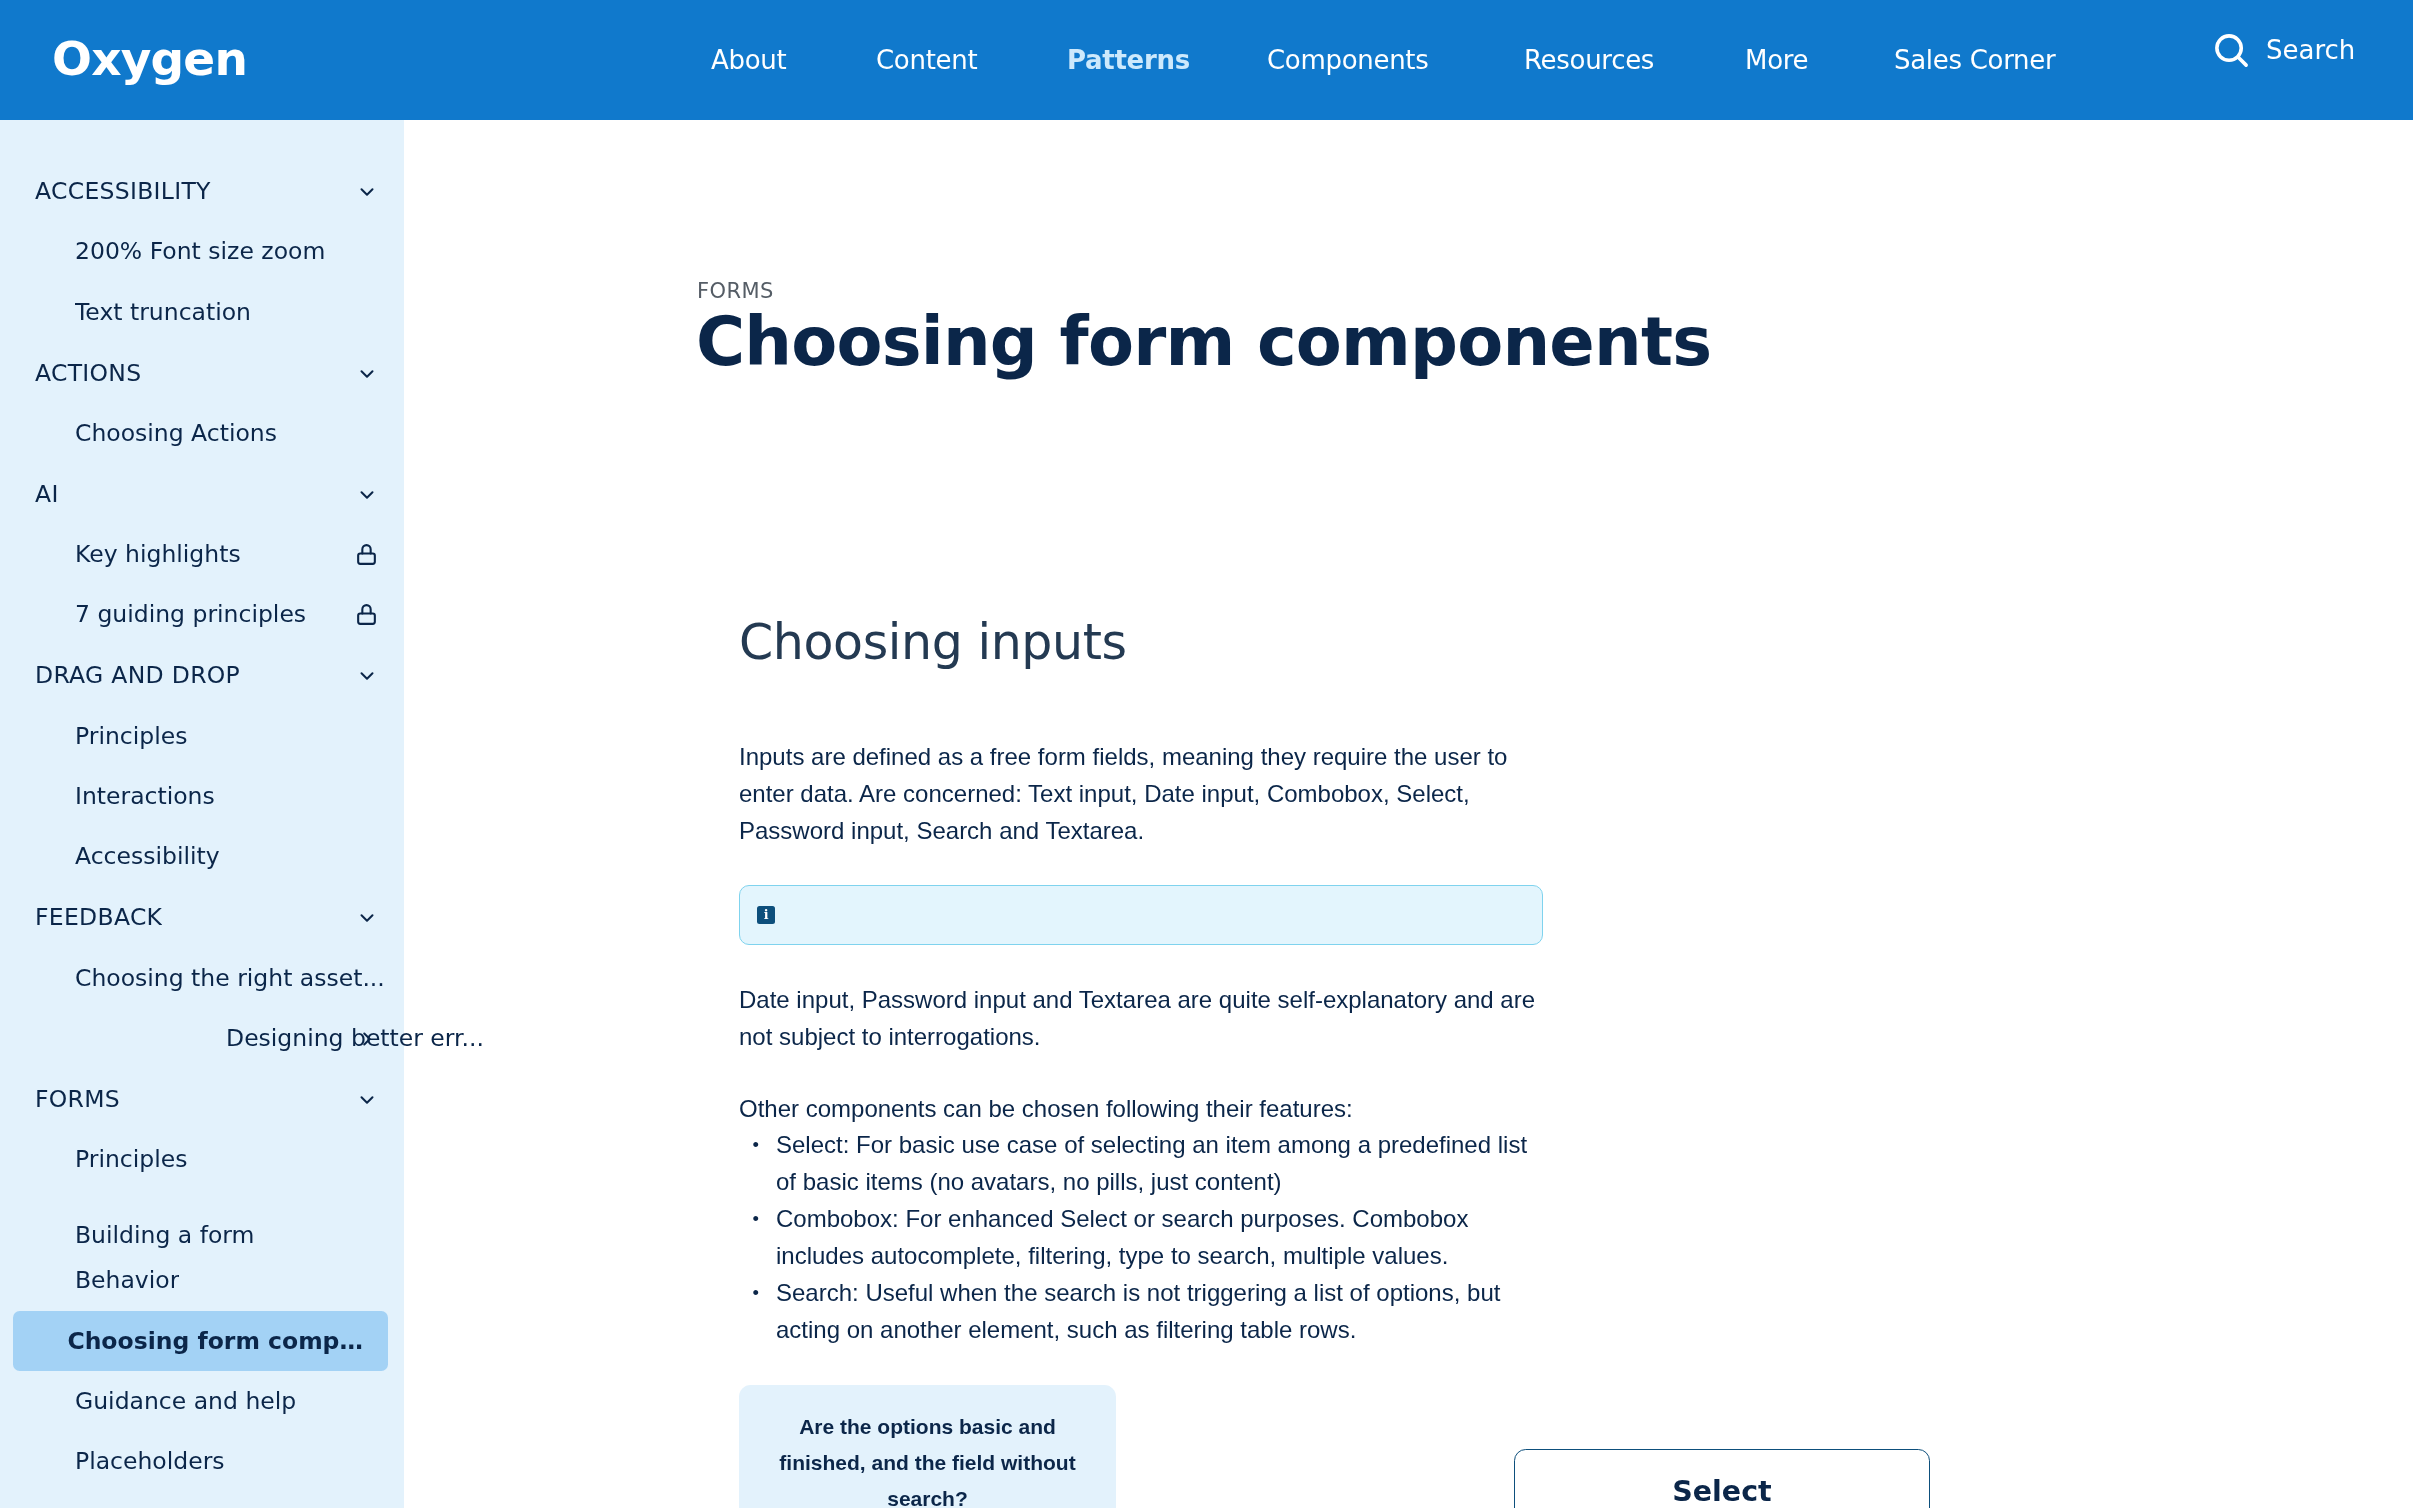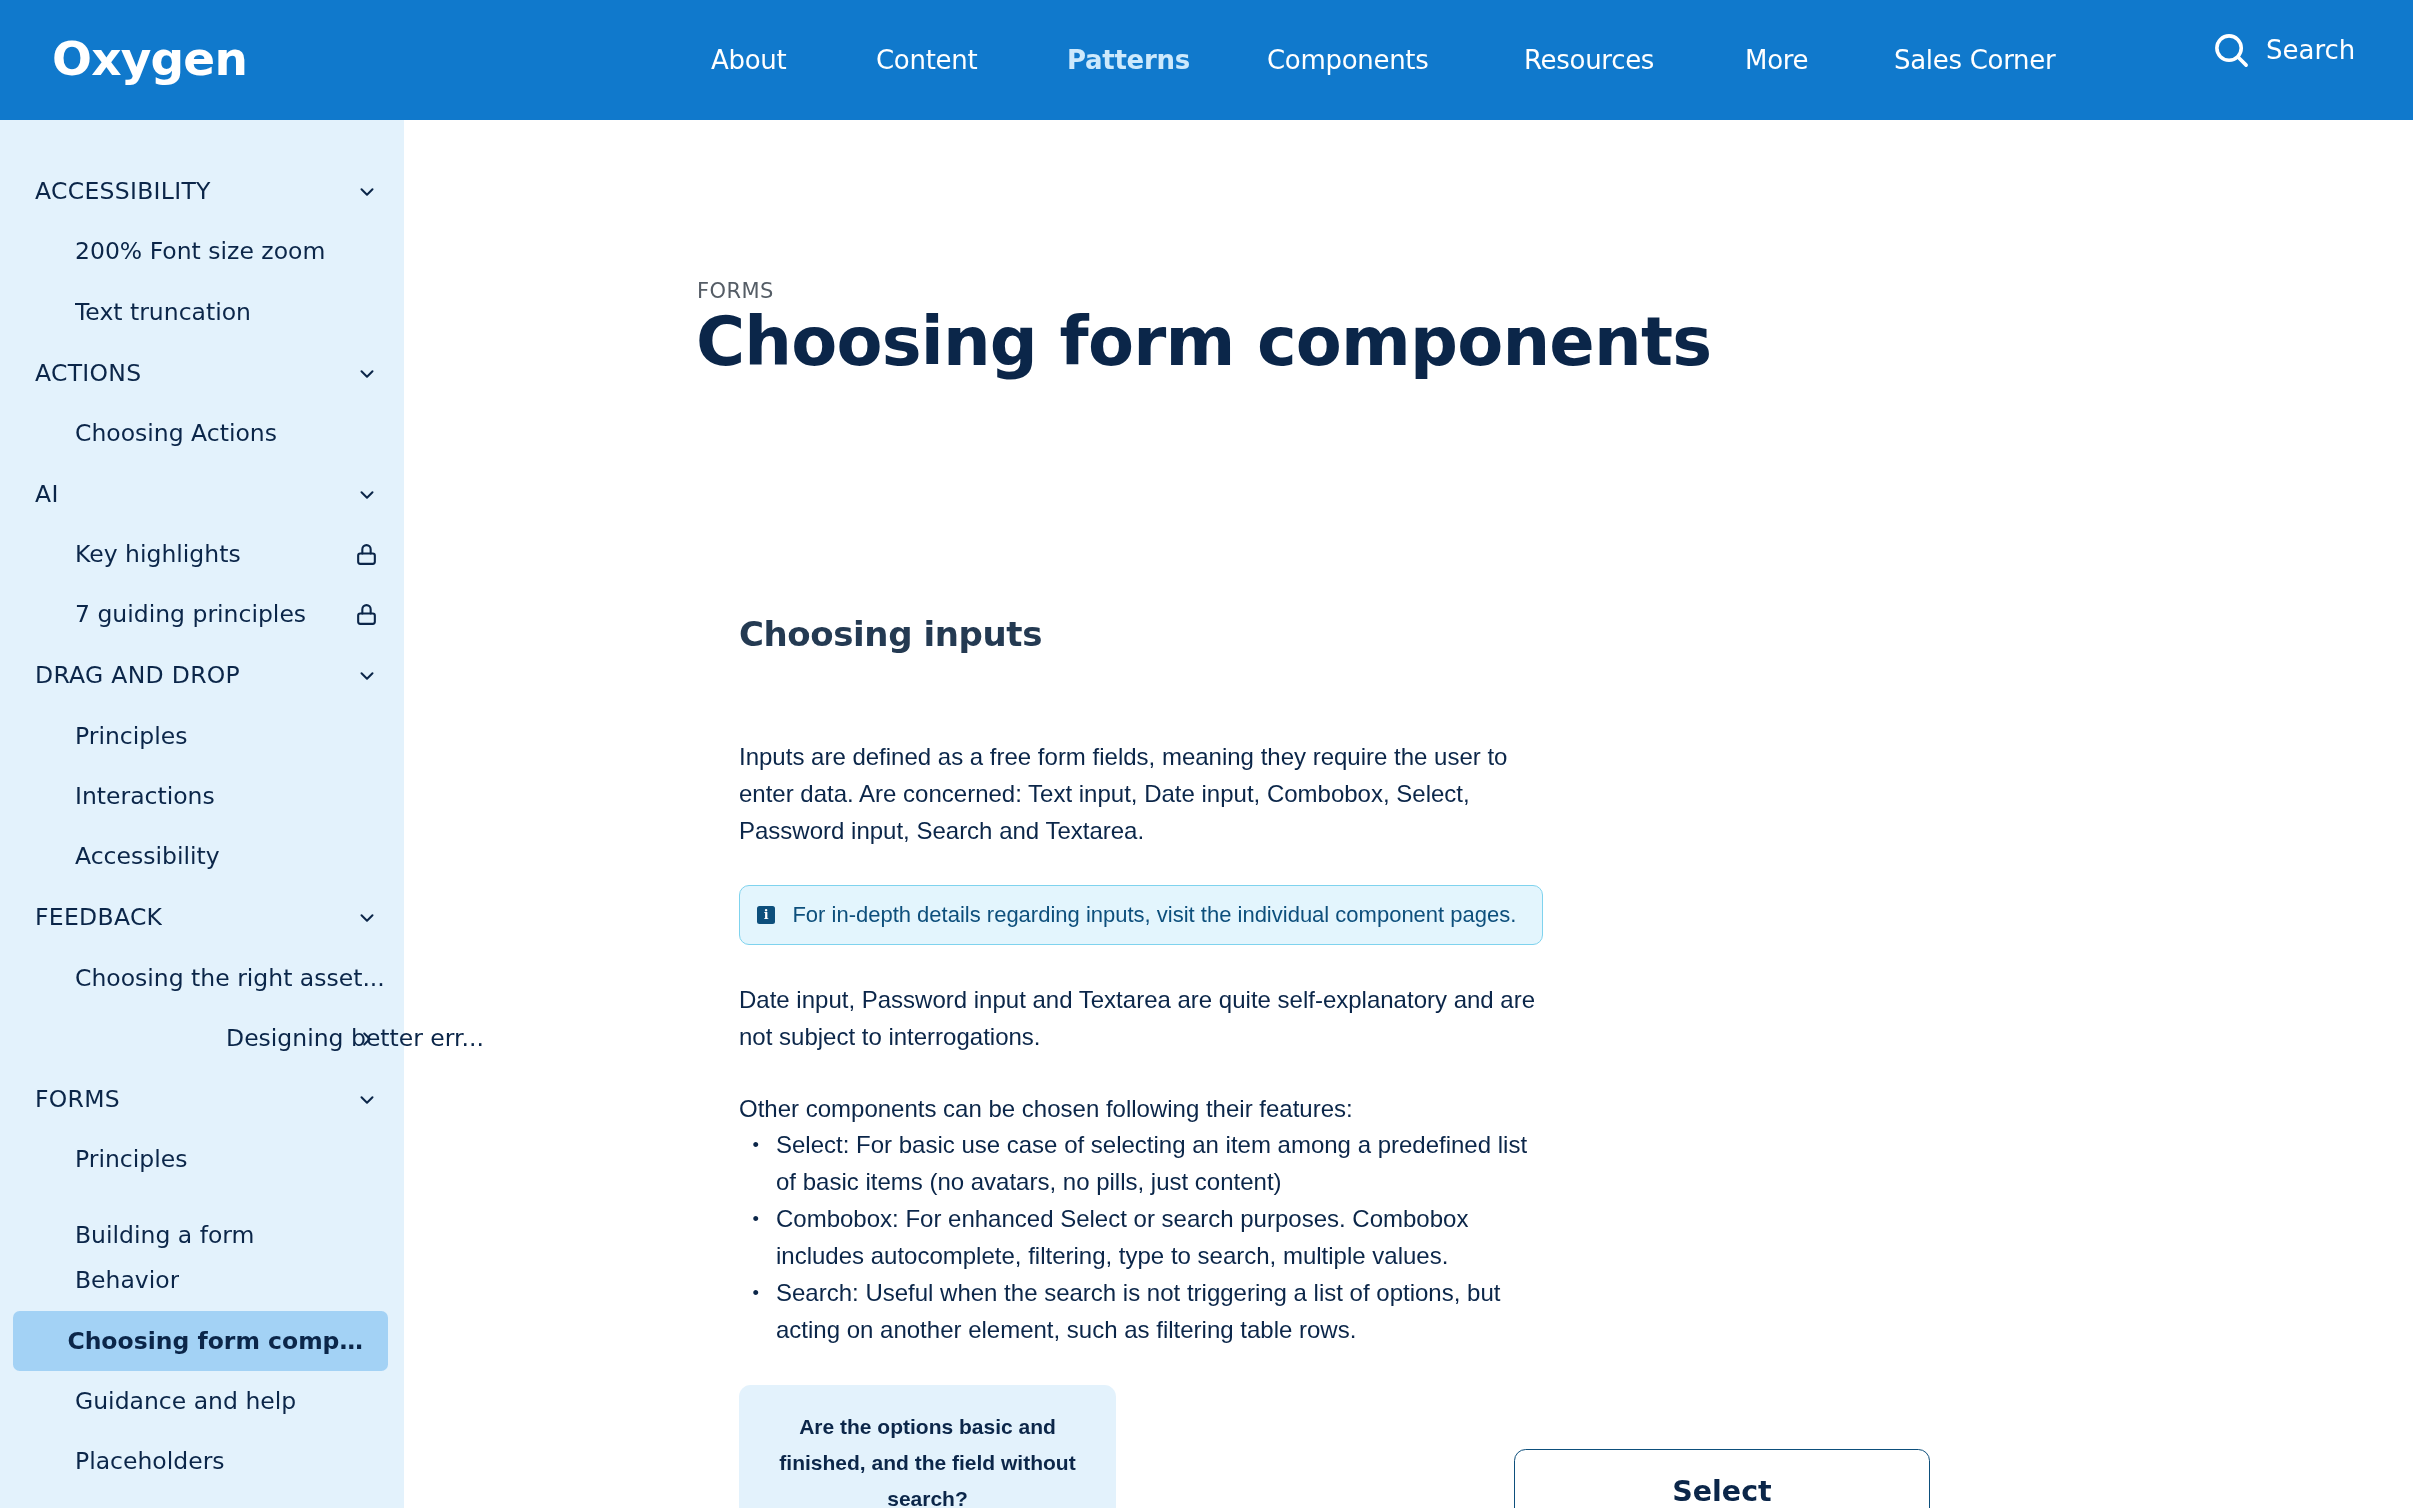--- a/index.html
+++ b/index.html
@@ -23,21 +23,21 @@
   .sb-label { white-space: nowrap; overflow: hidden; text-overflow: ellipsis; max-width: 310px; }
   .sb-icon { position: absolute; left: 345px; width: 27px; height: 27px; top: 17px; display: flex; align-items: center; justify-content: center; }
   .sb-row.active { left: 13.4px; width: 375px; background: #A3D2F5; border-radius: 6.7px; }
   .sb-row.active .sb-label { font-weight: bold; padding-left: 0; }
   .sb-row.active.sb-sub { padding-left: 54px; }
 
   
   .main { position: absolute; left: 404px; top: 120px; right: 0; bottom: 0; }
   .eyebrow { position: absolute; left: 293px; top: 159px; font-size: 21px; color: #555d66; letter-spacing: 0.4px; }
   .page-title { position: absolute; left: 292px; top: 183px; font-size: 67px; font-weight: bold; color: #0B2649; letter-spacing: -0.8px; white-space: nowrap; }
-  .section-title { position: absolute; left: 335px; top: 494px; font-size: 34px; font-weight: bold; color: #243A52; white-space: nowrap; letter-spacing: -0.4px; }
+  .section-title { position: absolute; left: 335px; top: 494px; font-size: 49px; font-weight: normal; color: #243A52; white-space: nowrap; letter-spacing: -0.4px; }
   .para { position: absolute; left: 335px; width: 804px; font-family: "Liberation Sans", sans-serif; font-size: 24px; line-height: 37px; color: #0B2649; }
   .p1 { top: 618px; }
   .alert { position: absolute; left: 335px; top: 765px; width: 804px; height: 60px; background: #E3F5FD; border: 1.7px solid #7FD3EE; border-radius: 10px; display: flex; align-items: center; padding-left: 17px; gap: 17px; }
   .alert-icon { width: 18.4px; height: 18.4px; background: #0D4F7C; border-radius: 2.5px; color: #fff; font-size: 12.6px; font-weight: bold; display: flex; align-items: center; justify-content: center; font-family: "DejaVu Serif", serif; }
   .alert-text { font-family: "Liberation Sans", sans-serif; font-size: 22px; color: #0D4F7C; white-space: nowrap; }
   .p2 { top: 861px; }
   .p3 { top: 970px; }
   .bullets { position: absolute; left: 335px; top: 1006px; width: 804px; font-family: "Liberation Sans", sans-serif; font-size: 24px; line-height: 37px; color: #0B2649; list-style: none; }
   .bullets li { position: relative; padding-left: 37px; }
   .bullets li::before { content: "•"; position: absolute; left: 13.4px; top: 0; font-size: 18.4px; }
@@ -184,21 +184,20 @@
     </div>
   </div>
 
 <div class="main">
   <div class="eyebrow">FORMS</div>
   <h1 class="page-title">Choosing form components</h1>
   <h2 class="section-title">Choosing inputs</h2>
   <p class="para p1">Inputs are defined as a free form fields, meaning they require the user to enter data. Are concerned: Text input, Date input, Combobox, Select, Password input, Search and Textarea.</p>
   <div class="alert">
     <span class="alert-icon">i</span>
-    <span class="alert-text">For in-depth details regarding inputs, visit the individual component pages.</span>
   </div>
   <p class="para p2">Date input, Password input and Textarea are quite self-explanatory and are not subject to interrogations.</p>
   <p class="para p3">Other components can be chosen following their features:</p>
   <ul class="bullets">
     <li>Select: For basic use case of selecting an item among a predefined list of basic items (no avatars, no pills, just content)</li>
     <li>Combobox: For enhanced Select or search purposes. Combobox includes autocomplete, filtering, type to search, multiple values.</li>
     <li>Search: Useful when the search is not triggering a list of options, but acting on another element, such as filtering table rows.</li>
   </ul>
   <div class="decision">Are the options basic and finished, and the field without search?</div>
   <div class="select-box">Select</div>

